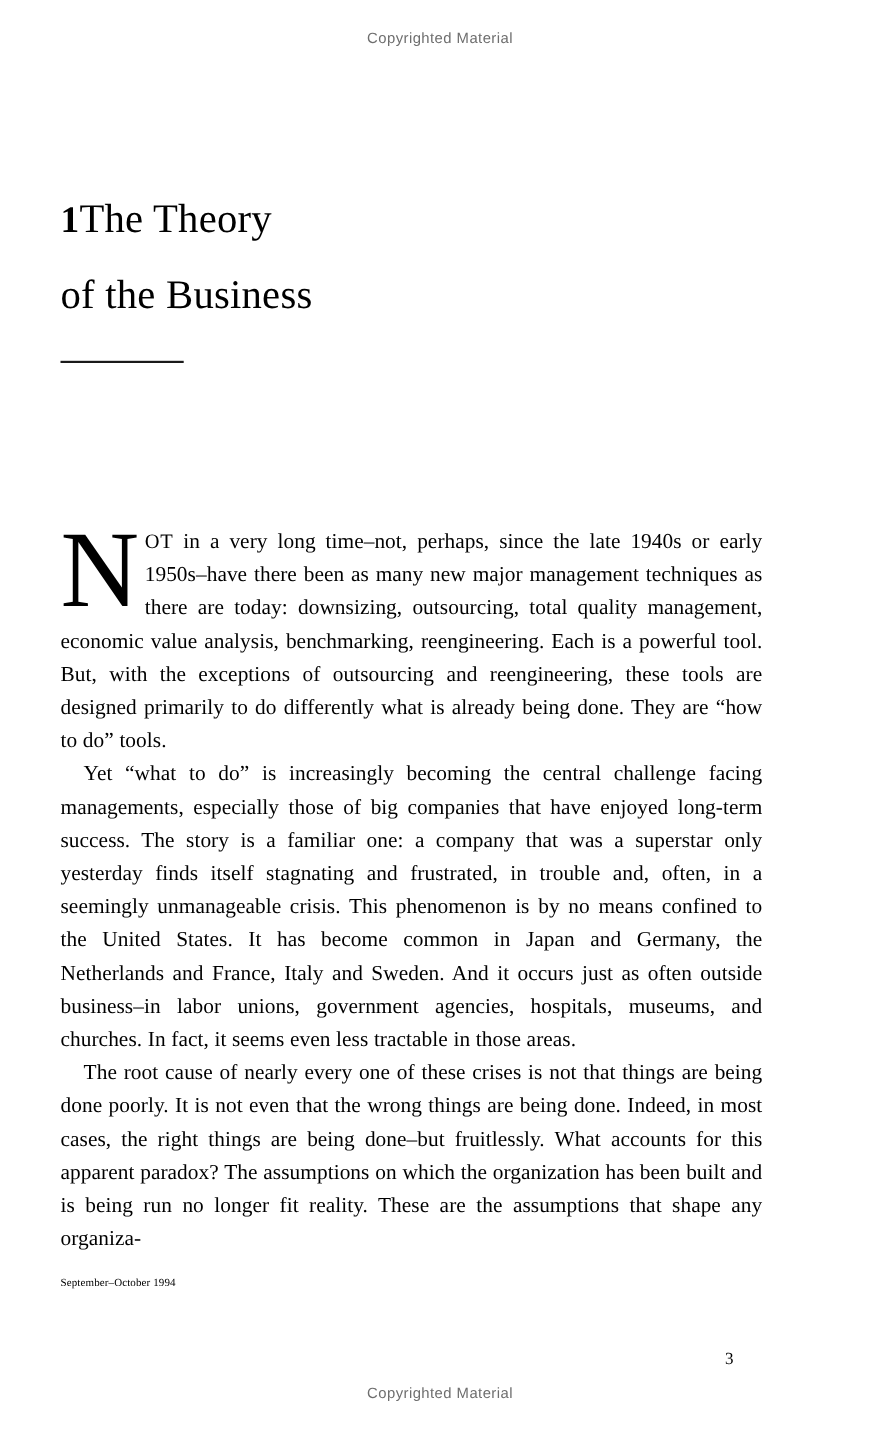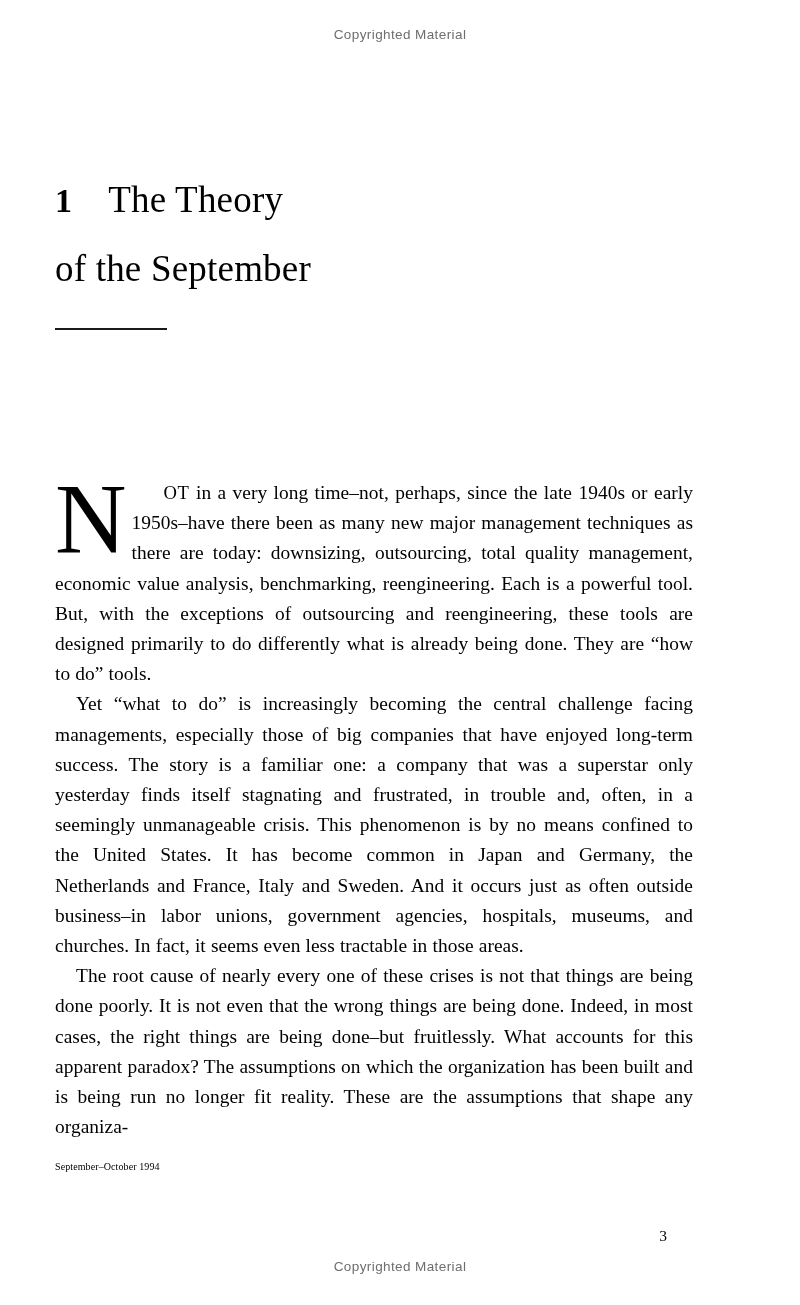--- a/index.html
+++ b/index.html
@@ -84,21 +84,20 @@
     font-size: 99px;
     line-height: 0.78;
     margin: 2px 5px -6px 0;
     font-weight: normal;
     font-family: "Liberation Serif", "DejaVu Serif", serif;
   }
   .smallcaps {
     font-variant: small-caps;
     font-size: 0.96em;
     letter-spacing: 0.6px;
-    margin-left: 32px;
   }
   .italic { }
 
   
   .issue-line {
     position: absolute;
     left: 55px;
     top: 1161px;
     font-size: 10px;
     letter-spacing: 0.1px;
@@ -113,22 +112,22 @@
   }
 </style>
 </head>
 <body>
 
 <div class="page">
 
   <div class="watermark watermark-top">Copyrighted Material</div>
 
   <div class="chapter-head">
-    <div class="chapter-line"><span class="chapter-number">1</span><span class="chapter-title-part" style="margin-left: 36px;">The Theory</span></div>
-    <div class="chapter-line"><span class="chapter-title-part">of the September</span></div>
+    <div class="chapter-line"><span class="chapter-number">1</span><span class="chapter-title-part" style="">The Theory</span></div>
+    <div class="chapter-line"><span class="chapter-title-part">of the Business</span></div>
   </div>
 
   <div class="head-rule"></div>
 
   <div class="body">
 
     <p class="first"><span class="dropcap">N</span><span class="smallcaps">OT</span><span> in a very long time–not, perhaps, since the late 1940s or early 1950s–have there been as many new major management techniques as there are today: downsizing, outsourcing, total quality management, economic value analysis, benchmarking, reengineering. Each is a powerful tool. But, with the exceptions of outsourcing and reengineering, these tools are designed primarily to do differently what is already being done. They are “how to do” tools.</span></p>
 
     <p>Yet “what to do” is increasingly becoming the central challenge facing managements, especially those of big companies that have enjoyed long-term success. The story is a familiar one: a company that was a superstar only yesterday finds itself stagnating and frustrated, in trouble and, often, in a seemingly unmanageable crisis. This phenomenon is by no means confined to the United States. It has become common in Japan and Germany, the Netherlands and France, Italy and Sweden. And it occurs just as often outside business–in labor unions, government agencies, hospitals, museums, and churches. In fact, it seems even less tractable in those areas.</p>
 

